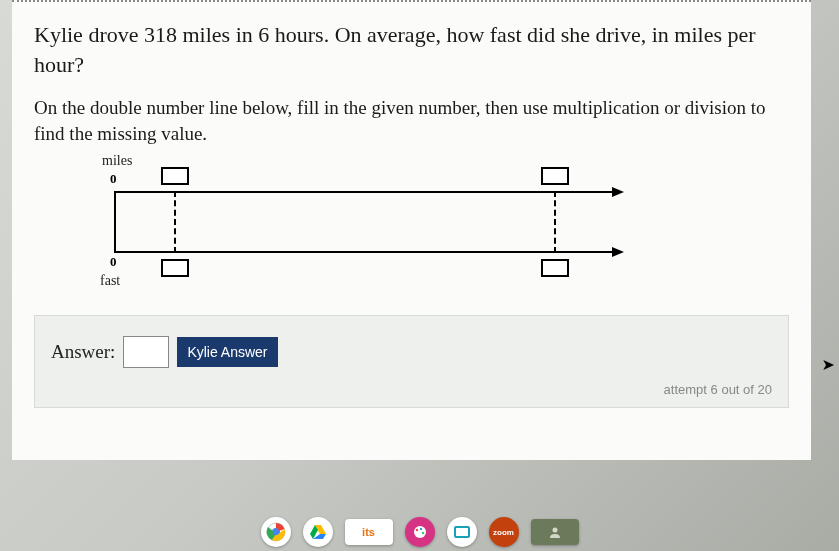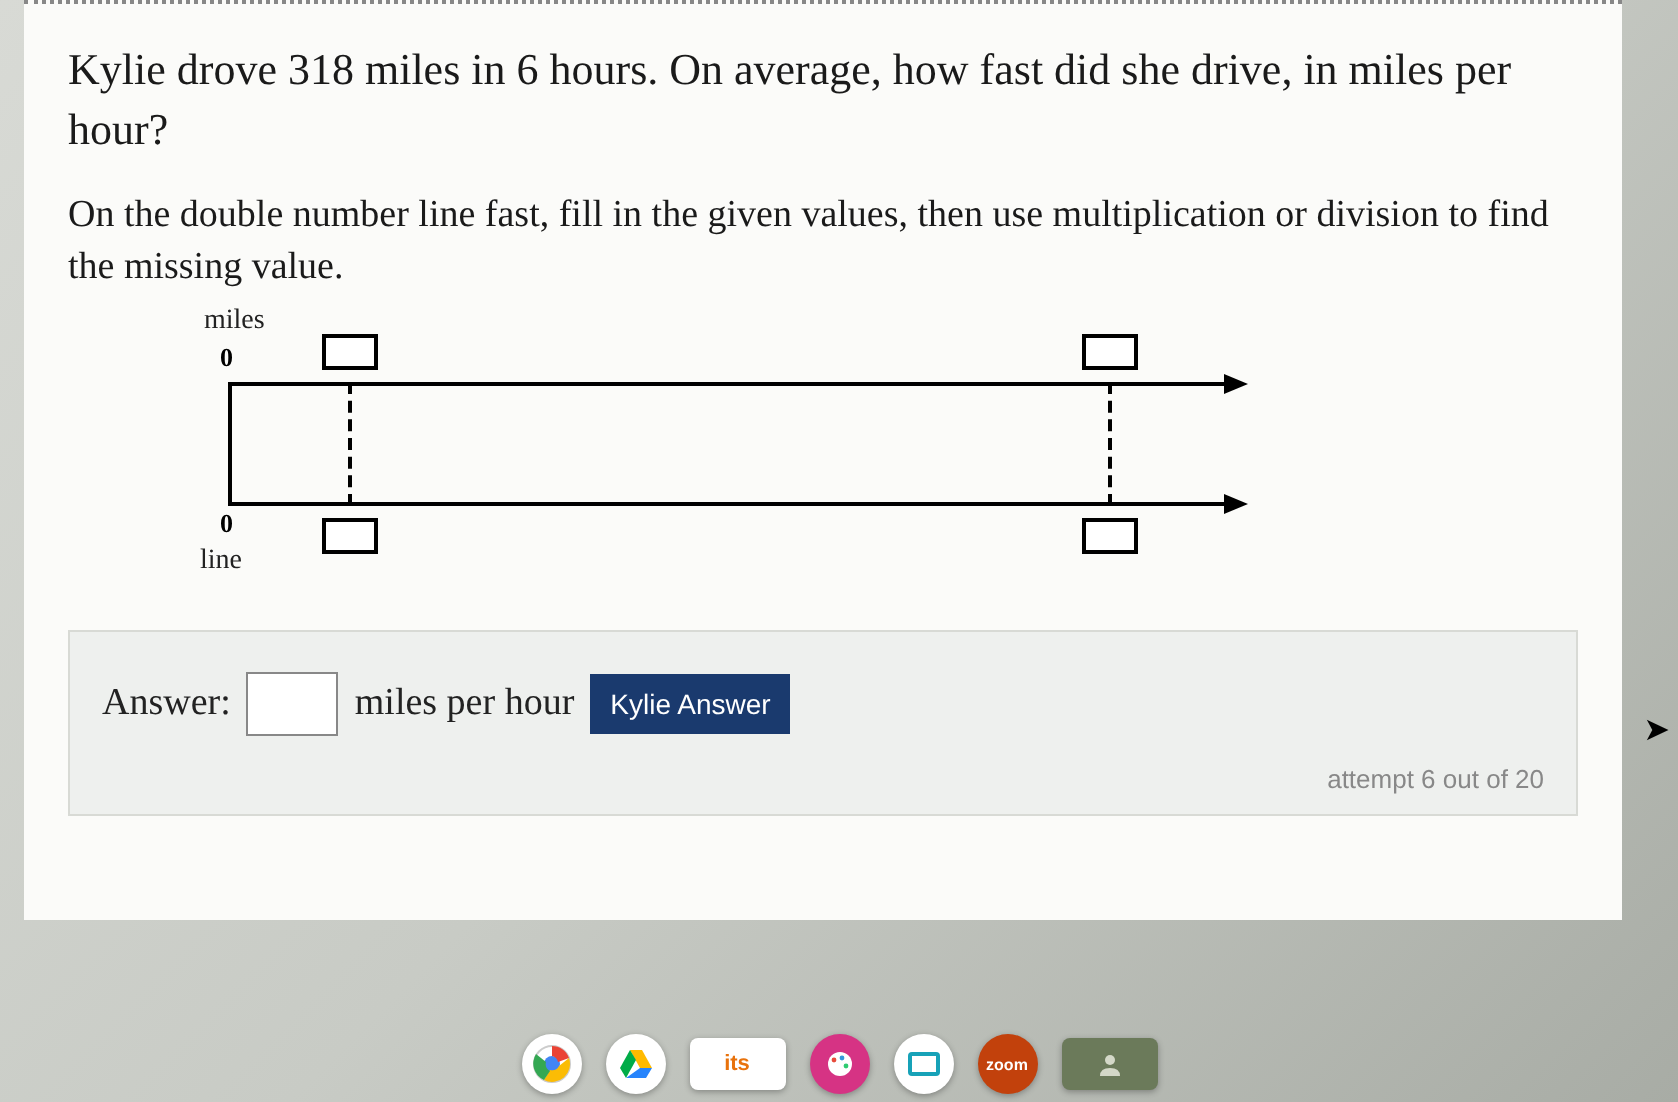--- a/index.html
+++ b/index.html
@@ -177,21 +177,21 @@
     color: #000;
   }
 </style>
 </head>
 <body>
 
 <div class="page">
 
   <div class="question-text">Kylie drove 318 miles in 6 hours. On average, how fast did she drive, in miles per hour?</div>
 
-  <div class="instruction-text">On the double number line fast, fill in the given values, then use multiplication or division to find the missing value.</div>
+  <div class="instruction-text">On the double number line below, fill in the given number, then use multiplication or division to find the missing value.</div>
 
   <div class="diagram">
     <div class="axis-label-top">miles</div>
     <div class="zero-top">0</div>
 
     <div class="vtick left"></div>
 
     <div class="num-line top"></div>
     <div class="arrow-head top"></div>
 
@@ -200,28 +200,27 @@
     <div class="input-box" style="bottom:8px; left:77px;"></div>
 
     <div class="vdash" style="left:470px;"></div>
     <div class="input-box" style="top:12px; left:457px;"></div>
     <div class="input-box" style="bottom:8px; left:457px;"></div>
 
     <div class="num-line bottom"></div>
     <div class="arrow-head bottom"></div>
 
     <div class="zero-bottom">0</div>
-    <div class="axis-label-bottom">line</div>
+    <div class="axis-label-bottom">fast</div>
   </div>
 
   <div class="answer-area">
     <div class="answer-row">
       <span>Answer:</span>
       <div class="answer-input"></div>
-      <span>miles per hour</span>
       <button class="submit-btn">Kylie Answer</button>
     </div>
     <div class="attempt">attempt 6 out of 20</div>
   </div>
 
 </div>
 
 <div class="cursor">➤</div>
 
 <div class="taskbar">

